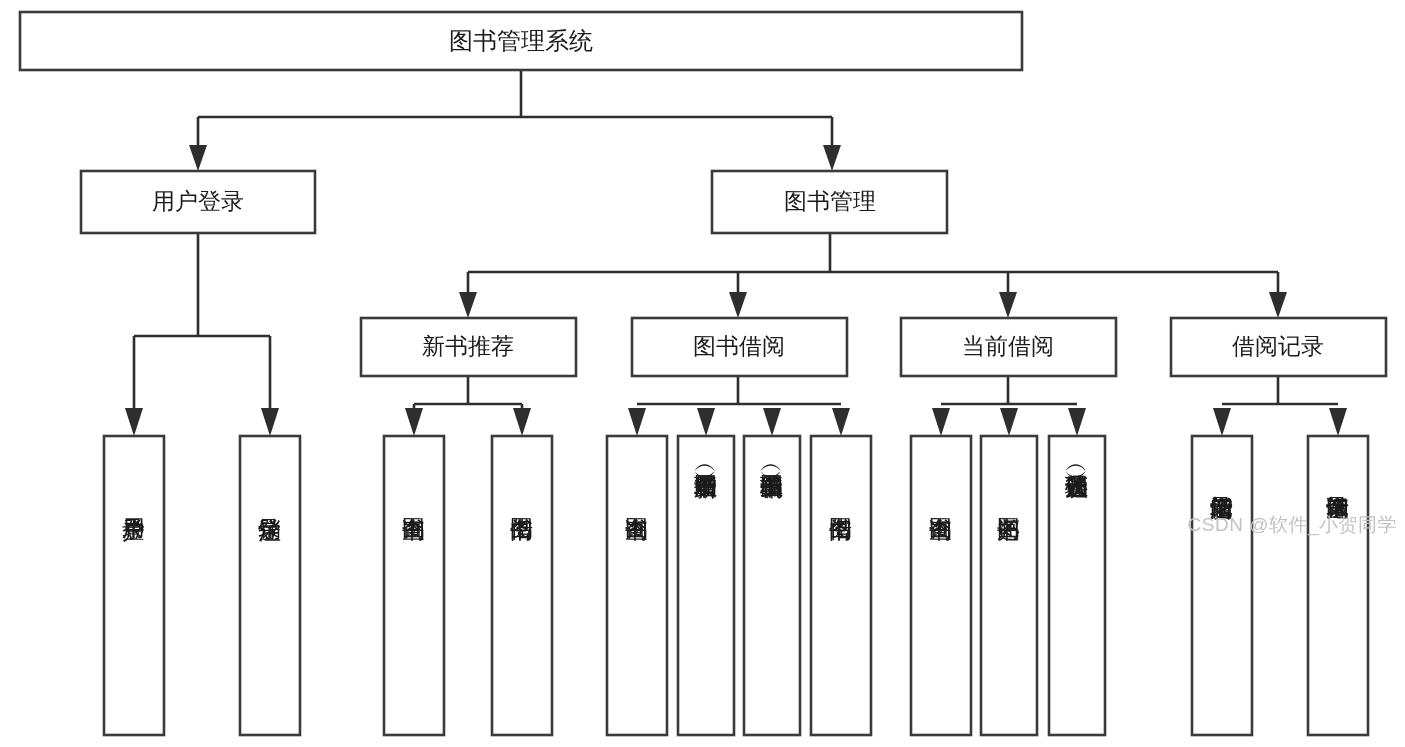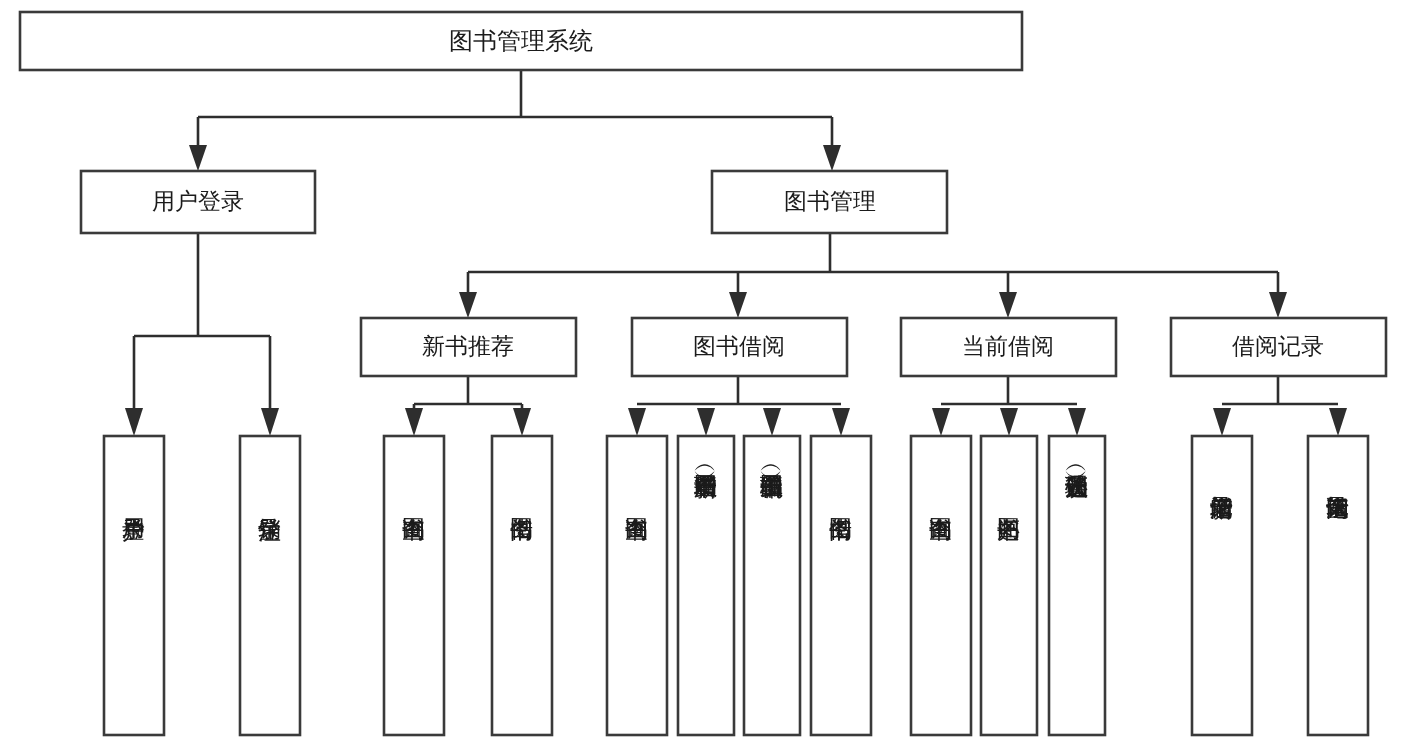--- a/index.html
+++ b/index.html
@@ -212,13 +212,14 @@
       <rect class="node-box" x="1192" y="436" width="60" height="299"></rect>
       <text class="leaf-label" x="1222" y="478" writing-mode="tb" glyph-orientation-vertical="0">新增借阅记录</text>
     </g>
     <g>
       <rect class="node-box" x="1308" y="436" width="60" height="299"></rect>
       <text class="leaf-label" x="1338" y="478" writing-mode="tb" glyph-orientation-vertical="0">查询借阅记录</text>
     </g>
 
   </svg>
 
+  <div class="watermark">CSDN @软件_小贺同学</div>
 </div>
 
 </body></html>

